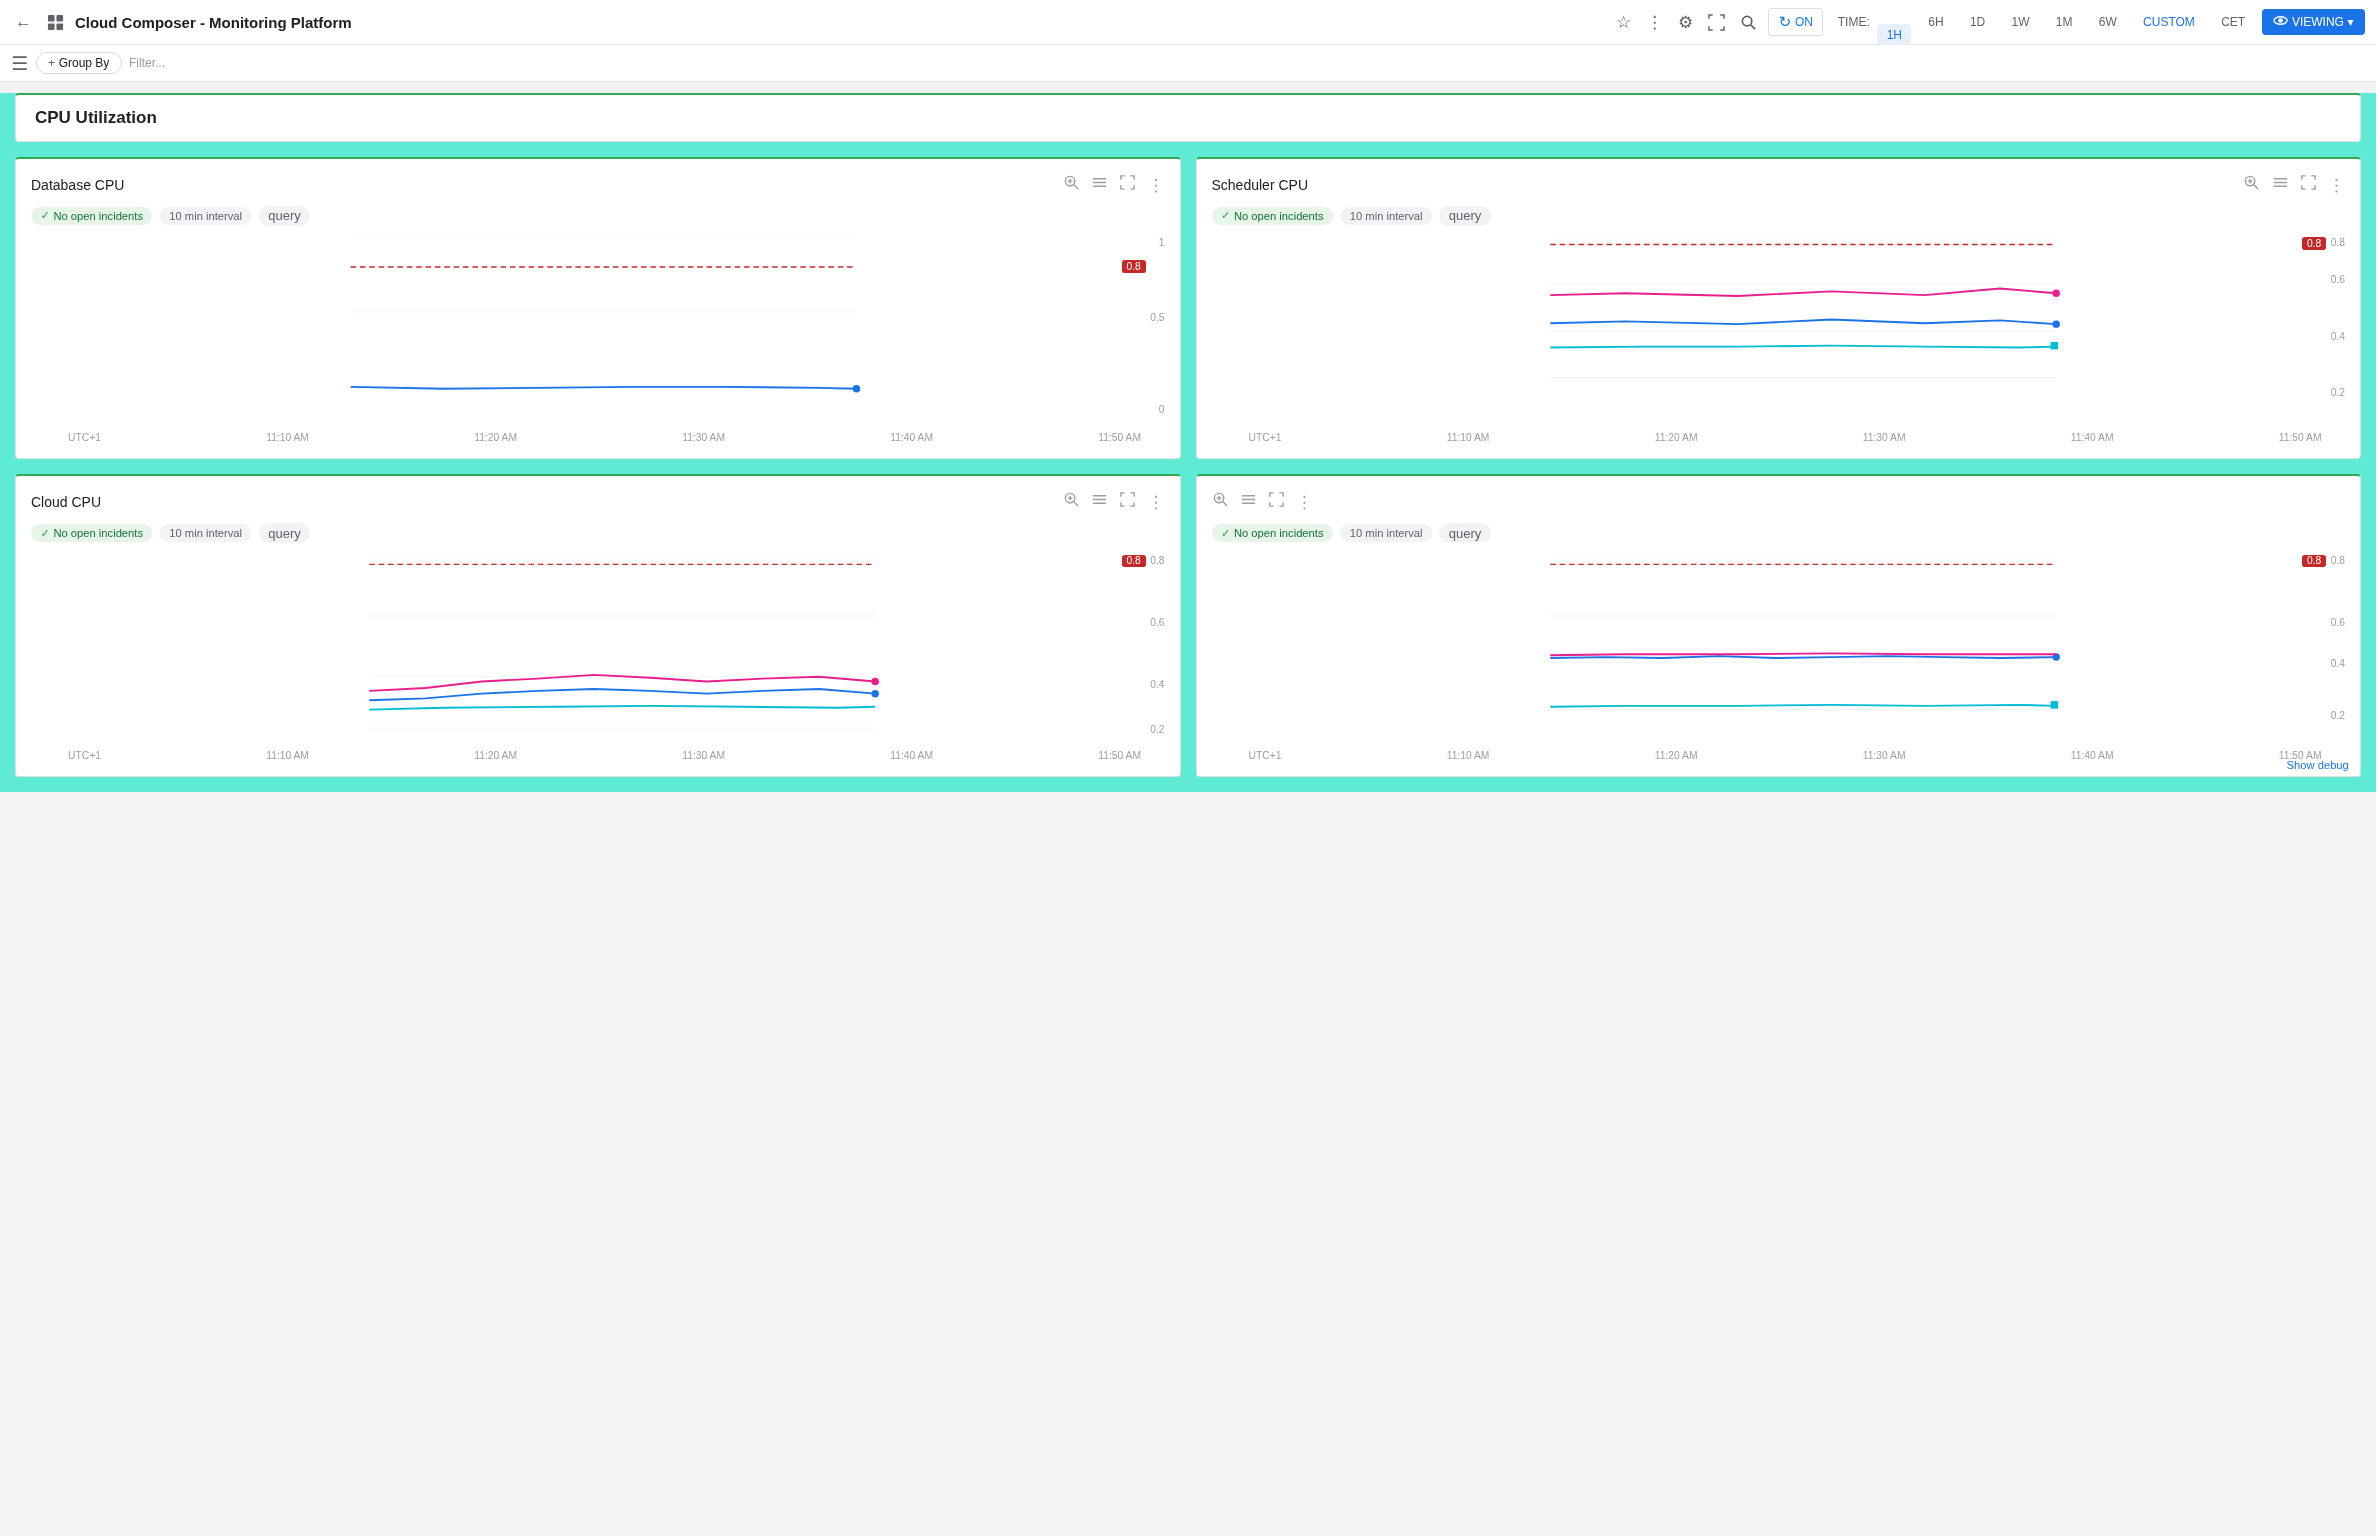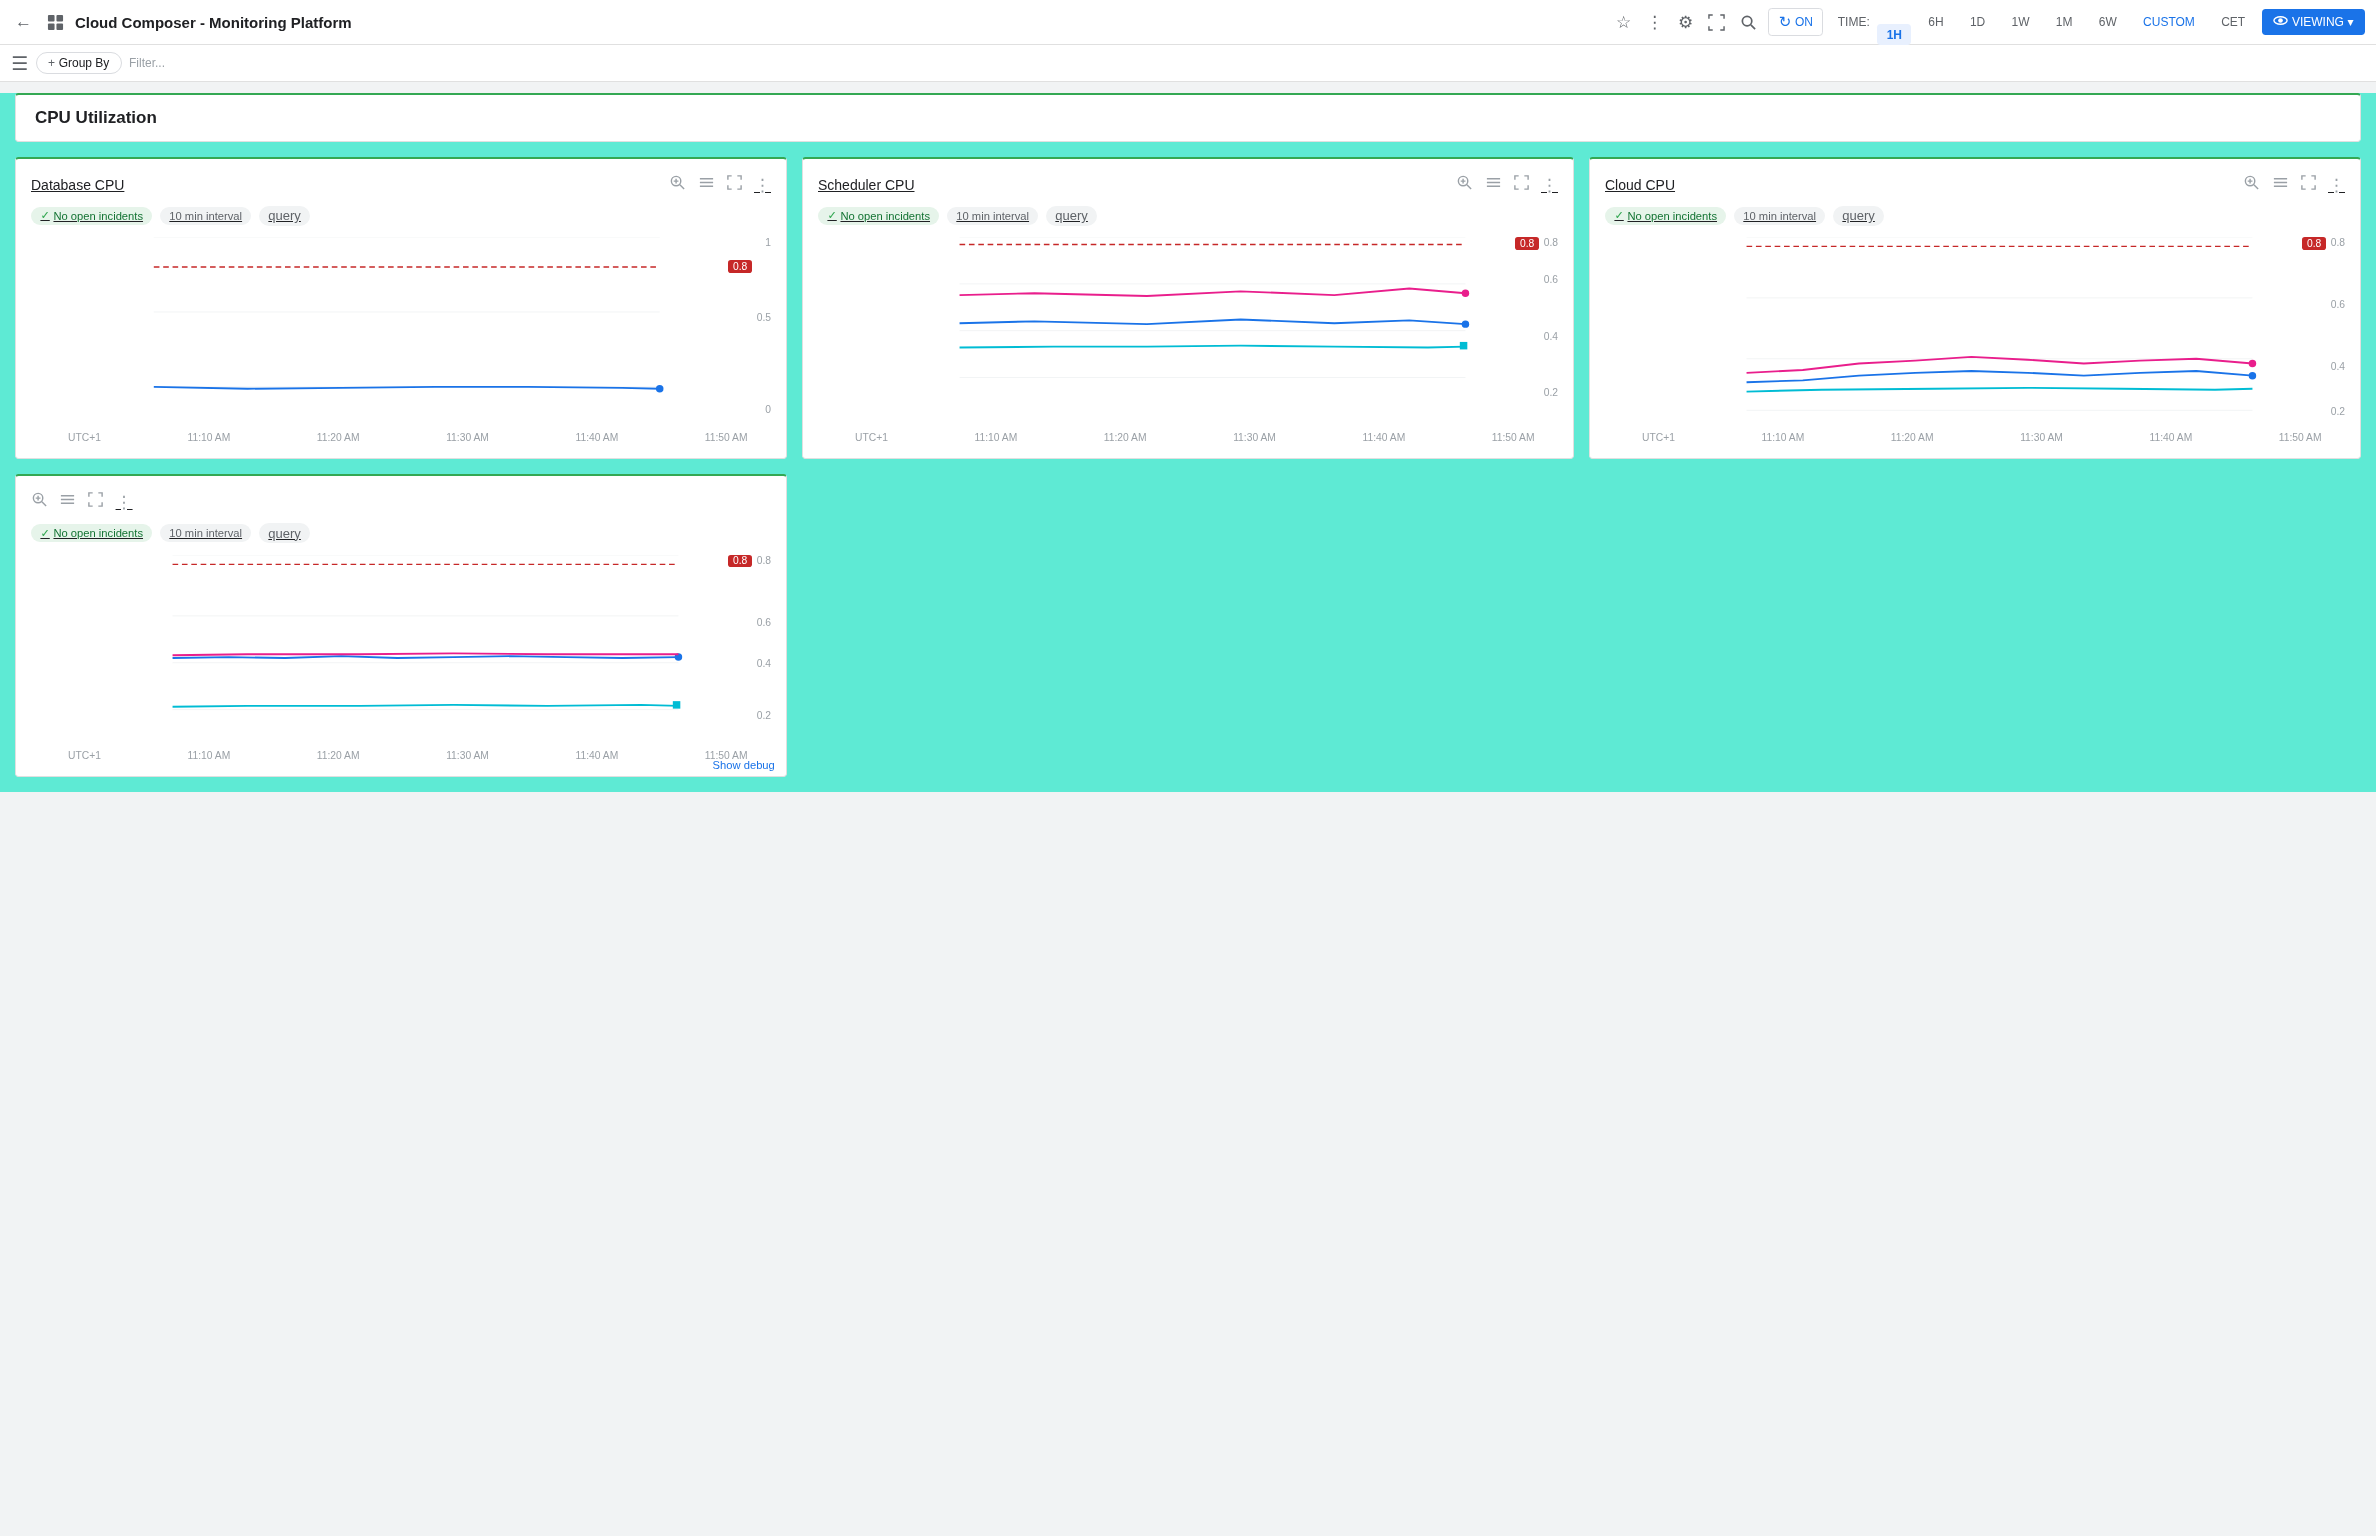--- a/index.html
+++ b/index.html
@@ -27,21 +27,21 @@
       background: #fff;
     }
     .toolbar-refresh-btn .refresh-icon { font-size: 15px; }
 
     .time-label { color: #5f6368; font-size: 12px; margin-left: 7px; }
 
     .time-btn {
       padding: 3.7px 9.4px; border-radius: 3.7px; cursor: pointer;
       font-size: 12px; color: #5f6368; background: transparent; border: none;
     }
-    .time-btn.active { background: #e8f0fe; color: #1a73e8; font-weight: 700; margin-top: 25px; }
+    .time-btn.active { background: #e8f0fe; color: #1a73e8; font-weight: 400; margin-top: 25px; }
 
     .custom-btn {
       padding: 3.7px 9.4px; border-radius: 3.7px; cursor: pointer;
       font-size: 12px; color: #1a73e8; background: transparent; border: none; font-weight: 500;
     }
 
     .cet-btn {
       padding: 3.7px 9.4px; border-radius: 3.7px; cursor: pointer;
       font-size: 12px; color: #5f6368; background: transparent; border: none;
     }
@@ -68,22 +68,22 @@
     }
     .group-by-btn .plus { color: #5f6368; }
     .filter-placeholder { color: #9aa0a6; font-size: 12px; }
 
     
     .page-content { padding: 0 15px 15px 15px; background: #5eead4; }
     .section-title { font-size: 17px; font-weight: 600; color: #202124; }
 
     
     .charts-grid {
-      display: grid; grid-template-columns: 1fr 1fr 1fr;
-      gap: 15px; margin-top: 15px; text-decoration: underline;
+      display: grid; grid-template-columns: 1fr 1fr;
+      gap: 15px; margin-top: 15px;
     }
 
     
     .chart-card {
       background: #fff; border-radius: 3.7px;
       border: 0.9px solid #e0e0e0; border-top: 2.8px solid #34a853;
       padding: 15px; position: relative; overflow: hidden;
     }
 
     .chart-header { display: flex; align-items: center; margin-bottom: 9.4px; }

